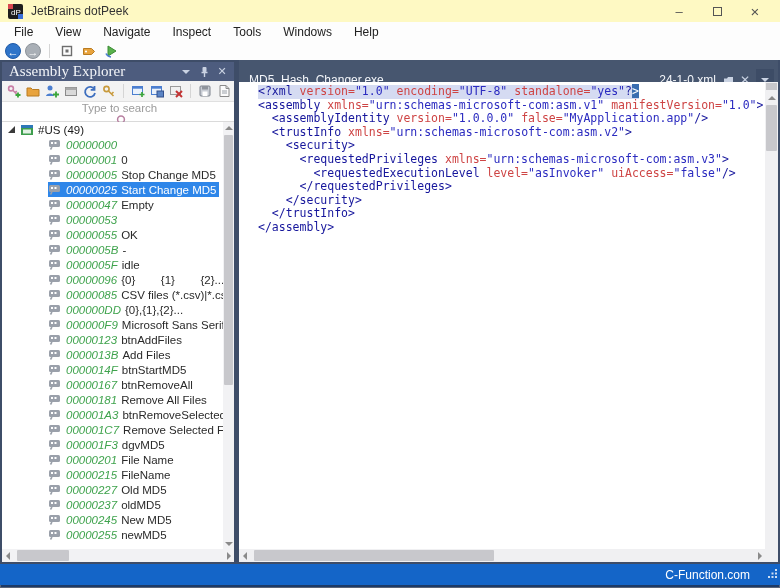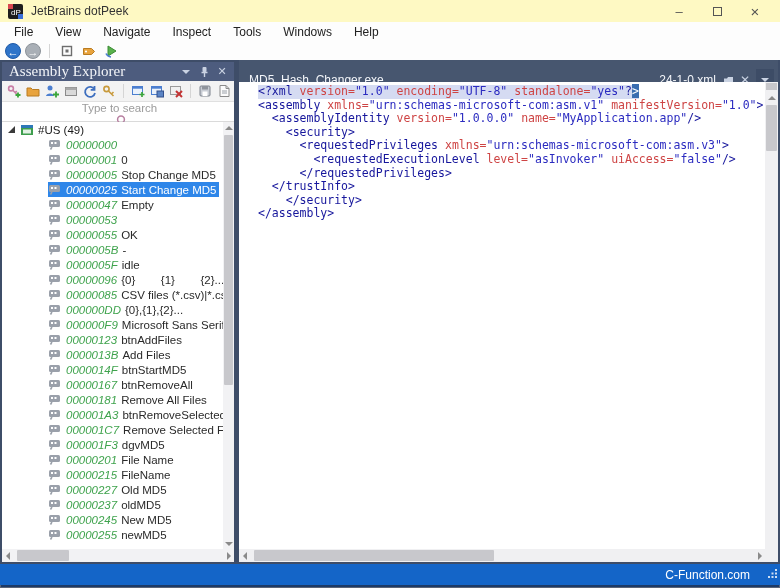--- a/index.html
+++ b/index.html
@@ -448,27 +448,28 @@
           </span>
           <span class="doc-x">✕</span>
           <span class="tab-drop">
               <span class="tri-down"></span>
             </span>
         </div>
       </div>
       <div class="code-area" id="code">
           <div class="cl"><span class="hl-bg"><span class="tk-tag">&lt;?xml </span><span class="tk-attr">version=</span><span class="tk-val">"1.0"</span><span class="tk-pl"> </span><span class="tk-attr">encoding=</span><span class="tk-val">"UTF-8"</span><span class="tk-pl"> </span><span class="tk-attr">standalone=</span><span class="tk-val">"yes"</span><span class="tk-tag">?</span><span class="tk-sel">&gt;</span></span></div>
           <div class="cl"><span class="tk-tag">&lt;assembly </span><span class="tk-attr">xmlns=</span><span class="tk-val">"urn:schemas-microsoft-com:asm.v1"</span><span class="tk-pl"> </span><span class="tk-attr">manifestVersion=</span><span class="tk-val">"1.0"</span><span class="tk-tag">&gt;</span></div>
-          <div class="cl"><span class="tk-pl">  </span><span class="tk-tag">&lt;assemblyIdentity </span><span class="tk-attr">version=</span><span class="tk-val">"1.0.0.0"</span><span class="tk-pl"> </span><span class="tk-attr">name=</span><span class="tk-val">"MyApplication.app"</span><span class="tk-tag">/&gt;</span></div>
+          <div class="cl"><span class="tk-pl">  </span><span class="tk-tag">&lt;assemblyIdentity </span><span class="tk-attr">version=</span><span class="tk-val">"1.0.0.0"</span><span class="tk-pl"> </span><span class="tk-attr">false=</span><span class="tk-val">"MyApplication.app"</span><span class="tk-tag">/&gt;</span></div>
+          <div class="cl"><span class="tk-pl">  </span><span class="tk-tag">&lt;trustInfo </span><span class="tk-attr">xmlns=</span><span class="tk-val">"urn:schemas-microsoft-com:asm.v2"</span><span class="tk-tag">&gt;</span></div>
           <div class="cl"><span class="tk-pl">    </span><span class="tk-tag">&lt;security&gt;</span></div>
           <div class="cl"><span class="tk-pl">      </span><span class="tk-tag">&lt;requestedPrivileges </span><span class="tk-attr">xmlns=</span><span class="tk-val">"urn:schemas-microsoft-com:asm.v3"</span><span class="tk-tag">&gt;</span></div>
           <div class="cl"><span class="tk-pl">        </span><span class="tk-tag">&lt;requestedExecutionLevel </span><span class="tk-attr">level=</span><span class="tk-val">"asInvoker"</span><span class="tk-pl"> </span><span class="tk-attr">uiAccess=</span><span class="tk-val">"false"</span><span class="tk-tag">/&gt;</span></div>
           <div class="cl"><span class="tk-pl">      </span><span class="tk-tag">&lt;/requestedPrivileges&gt;</span></div>
+          <div class="cl"><span class="tk-pl">    </span><span class="tk-tag">&lt;/security&gt;</span></div>
           <div class="cl"><span class="tk-pl">  </span><span class="tk-tag">&lt;/trustInfo&gt;</span></div>
-          <div class="cl"><span class="tk-pl">    </span><span class="tk-tag">&lt;/security&gt;</span></div>
           <div class="cl"><span class="tk-tag">&lt;/assembly&gt;</span></div>
         </div>
       <div class="ed-sb-v">
         <span class="ed-grip"></span>
         <span class="sb-btn" style="top:10px; width:13px;">
             <span class="arr-up"></span>
           </span>
         <span class="thumb" style="top:23px; left:1px; width:11px; height:46px;"></span>
       </div>
       <div class="ed-sb-h">

